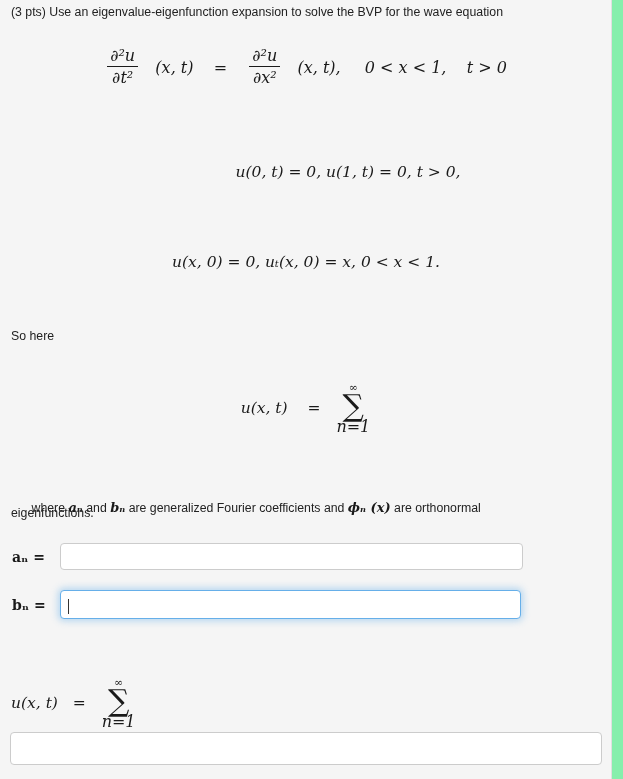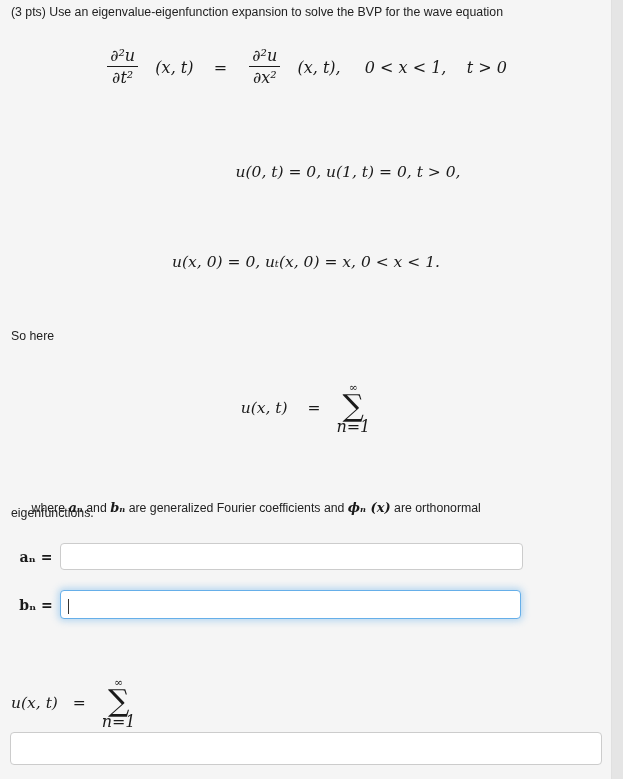--- a/index.html
+++ b/index.html
@@ -10,21 +10,21 @@
     width: 623px;
     height: 779px;
     background: #ffffff;
     font-family: "Liberation Sans", sans-serif;
     overflow: hidden;
   }
   #page {
     position: relative;
     width: 623px;
     height: 779px;
-    background: #e5e5e5;
+    background: #86efac;
   }
   
   #panel {
     position: absolute;
     left: 0;
     top: 0;
     width: 612px;
     height: 779px;
     background: #f5f5f5;
     border-right: 1px solid #e0e0e0;
@@ -125,21 +125,20 @@
     position: absolute;
     display: flex;
     align-items: center;
   }
   .anslabel {
     font-family: "DejaVu Serif", "Liberation Serif", serif;
     font-size: 14px;
     font-weight: 600;
     color: #1a1a1a;
     white-space: nowrap;
-    text-align: center;
   }
   input.field {
     box-sizing: border-box;
     font-family: "Liberation Sans", sans-serif;
     font-size: 13px;
     color: #333333;
     background: #ffffff;
     border: 1px solid #cccccc;
     border-radius: 4px;
     padding: 4px 8px;

